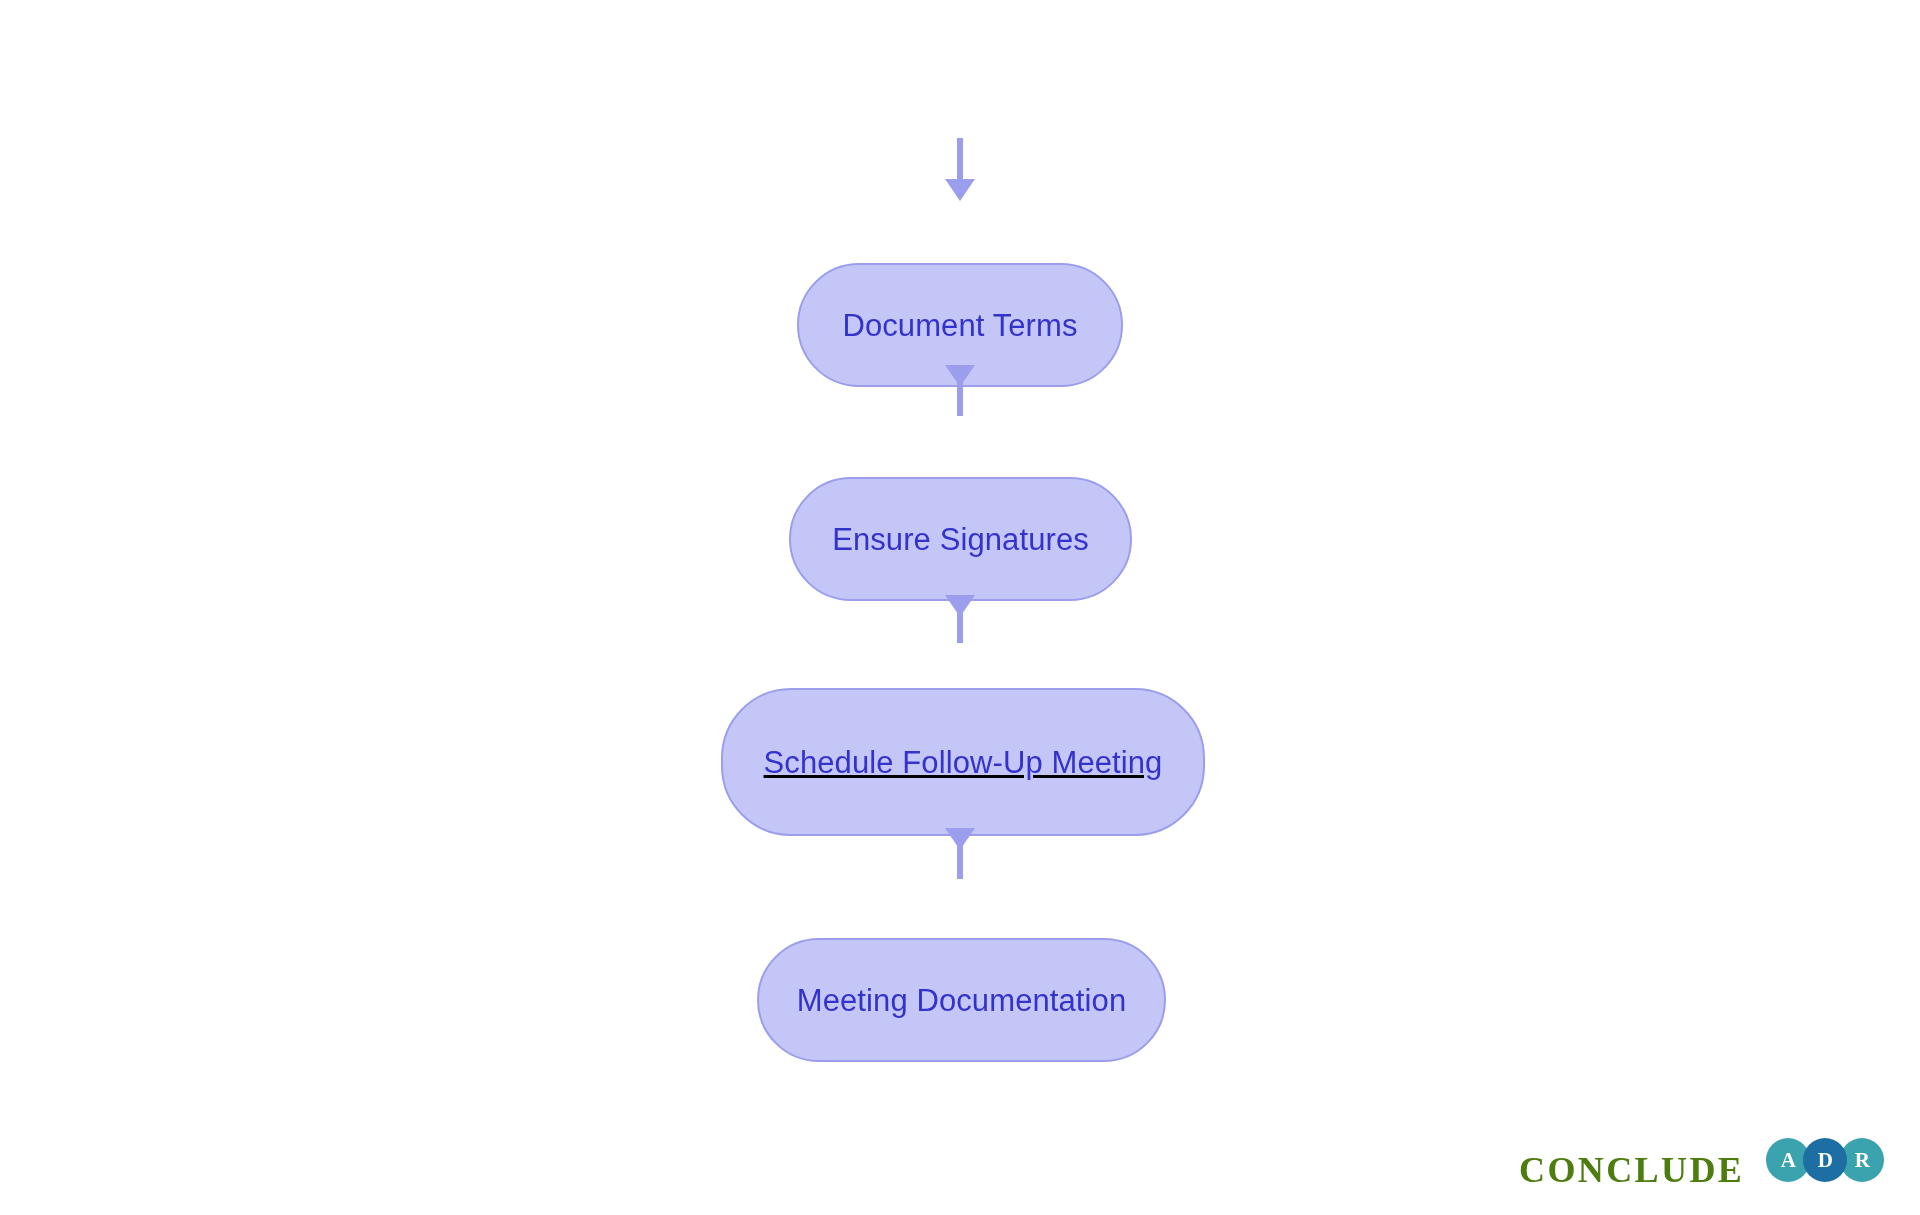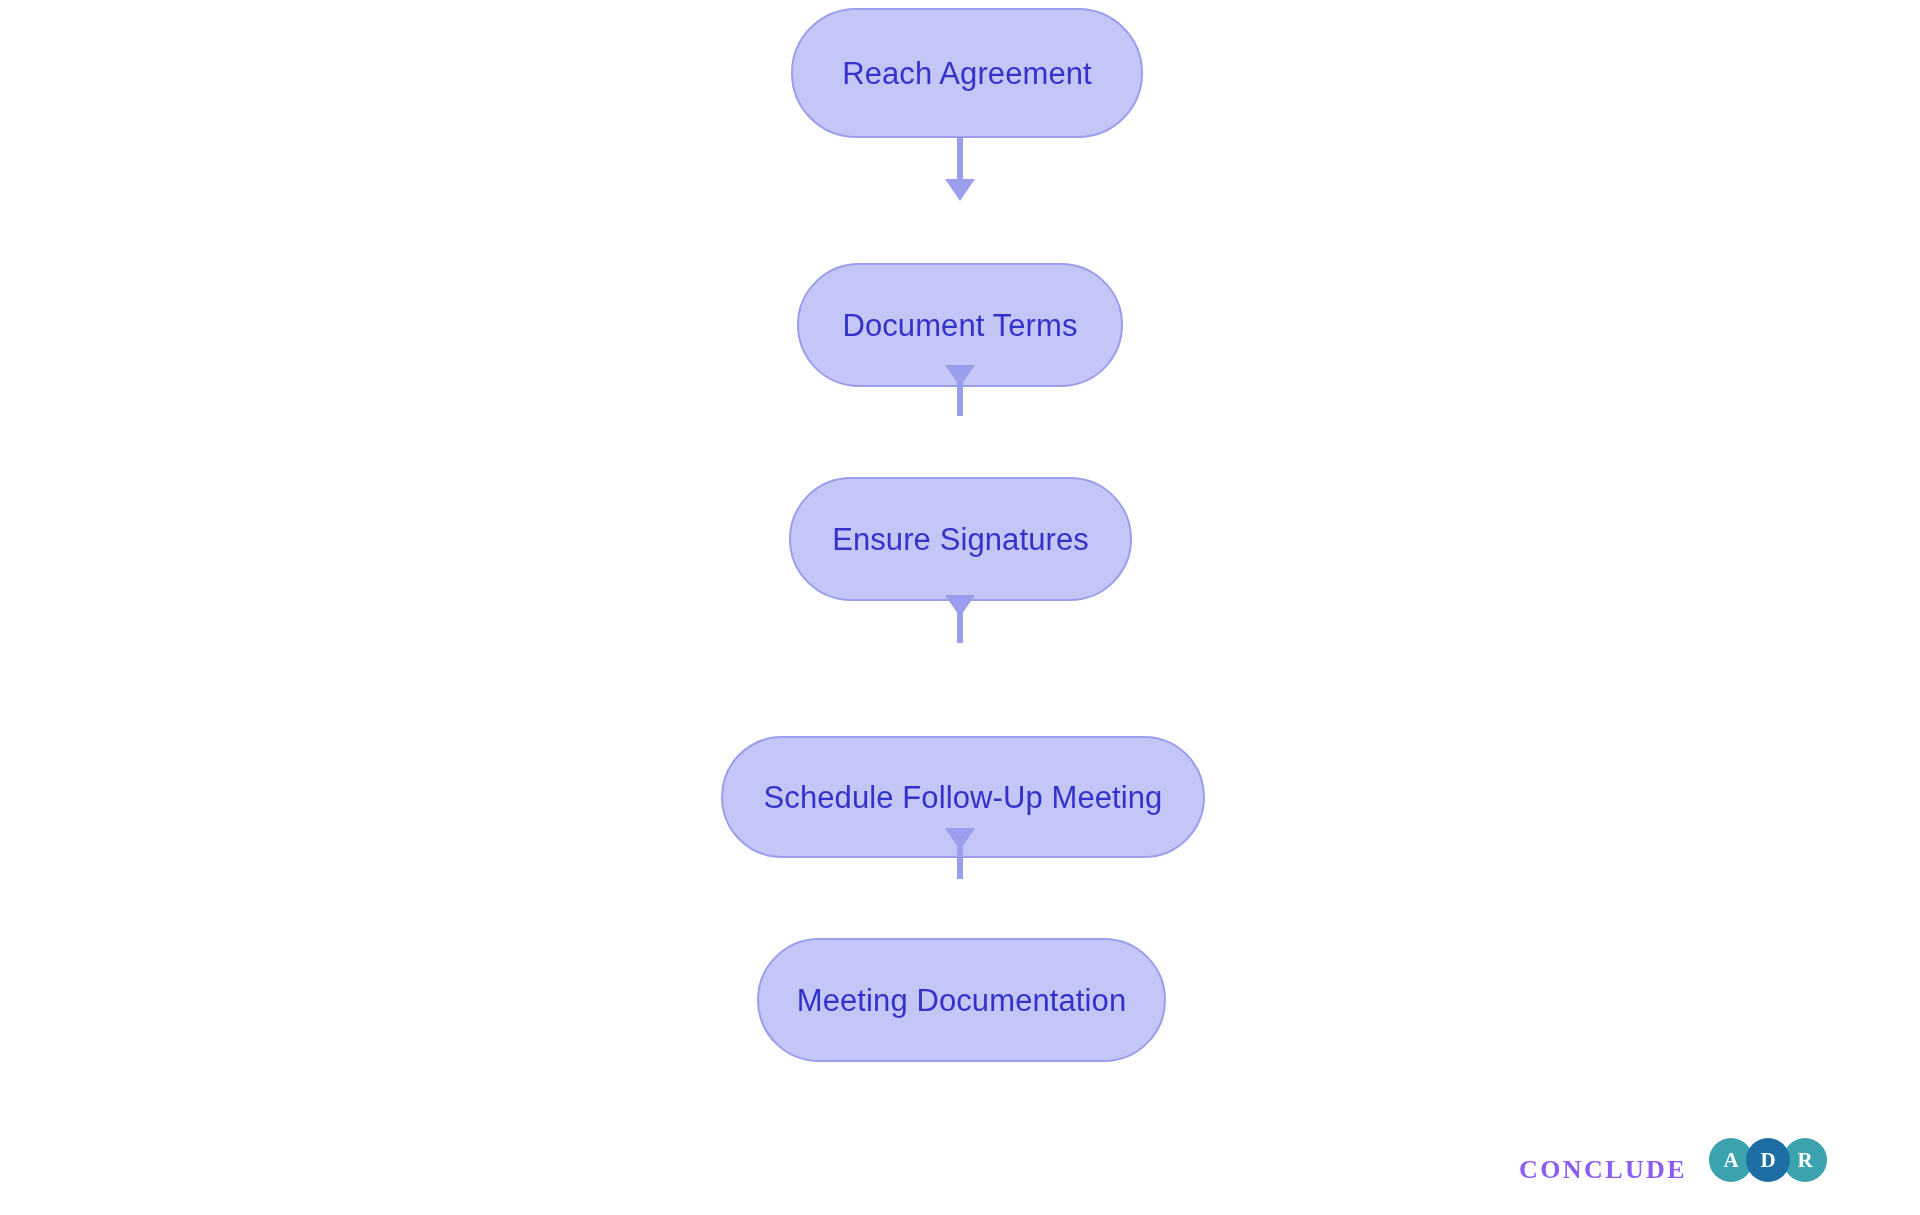--- a/index.html
+++ b/index.html
@@ -41,21 +41,21 @@
     font-size: 31px;
     font-weight: 400;
     letter-spacing: 0.1px;
     white-space: nowrap;
     line-height: 1;
   }
 
   .node-1 { left: 791px;  top: 8px;    width: 352px; height: 130px; }
   .node-2 { left: 797px;  top: 247px;  width: 326px; height: 124px; margin-top: 16px; }
   .node-3 { left: 789px;  top: 477px;  width: 343px; height: 124px; }
-  .node-4 { left: 721px;  top: 736px;  width: 484px; height: 122px; }
+  .node-4 { left: 721px;  top: 688px;  width: 484px; height: 148px; text-decoration: underline; }
   .node-5 { left: 757px;  top: 938px;  width: 409px; height: 124px; }
 
   
   .connector {
     position: absolute;
     left: 957px;
     width: 6px;
     background: #9b9eec;
   }
   .arrowhead {
@@ -80,23 +80,23 @@
   
   #brand-logo {
     position: absolute;
     left: 1519px;
     top: 1130px;
     height: 60px;
     display: flex;
     align-items: center;
   }
   .brand-wordmark {
-    color: #8b5cf6;
+    color: #4d7c0f;
     font-family: "Liberation Serif", serif;
-    font-size: 26px;
+    font-size: 36px;
     font-weight: 700;
     letter-spacing: 2.4px;
     line-height: 1;
     margin-top: 20px;
   }
   .brand-circles {
     display: flex;
     align-items: center;
     margin-left: 22px;
     position: relative;
@@ -116,23 +116,20 @@
   }
   .brand-circle.c-a { background: #3ba3ae; margin-right: -7px; z-index: 1; }
   .brand-circle.c-d { background: #1d6fa3; margin-right: -7px; z-index: 3; }
   .brand-circle.c-r { background: #3ba3ae; z-index: 2; }
 </style>
 </head>
 <body>
 
 <div id="flowchart-canvas">
 
-  <div class="node node-1">
-    <span class="node-label">Reach Agreement</span>
-  </div>
 
   <div class="connector conn-1"></div>
   <div class="arrowhead ah-1"></div>
 
   <div class="node node-2">
     <span class="node-label">Document Terms</span>
   </div>
 
   <div class="connector conn-2"></div>
   <div class="arrowhead ah-2"></div>

